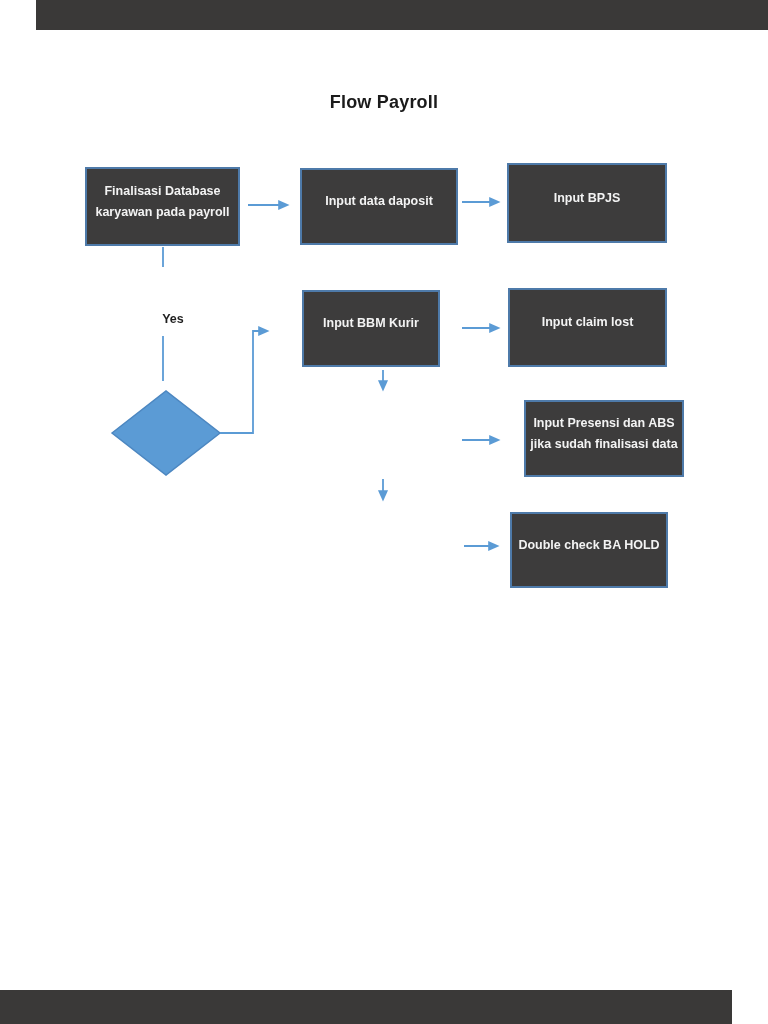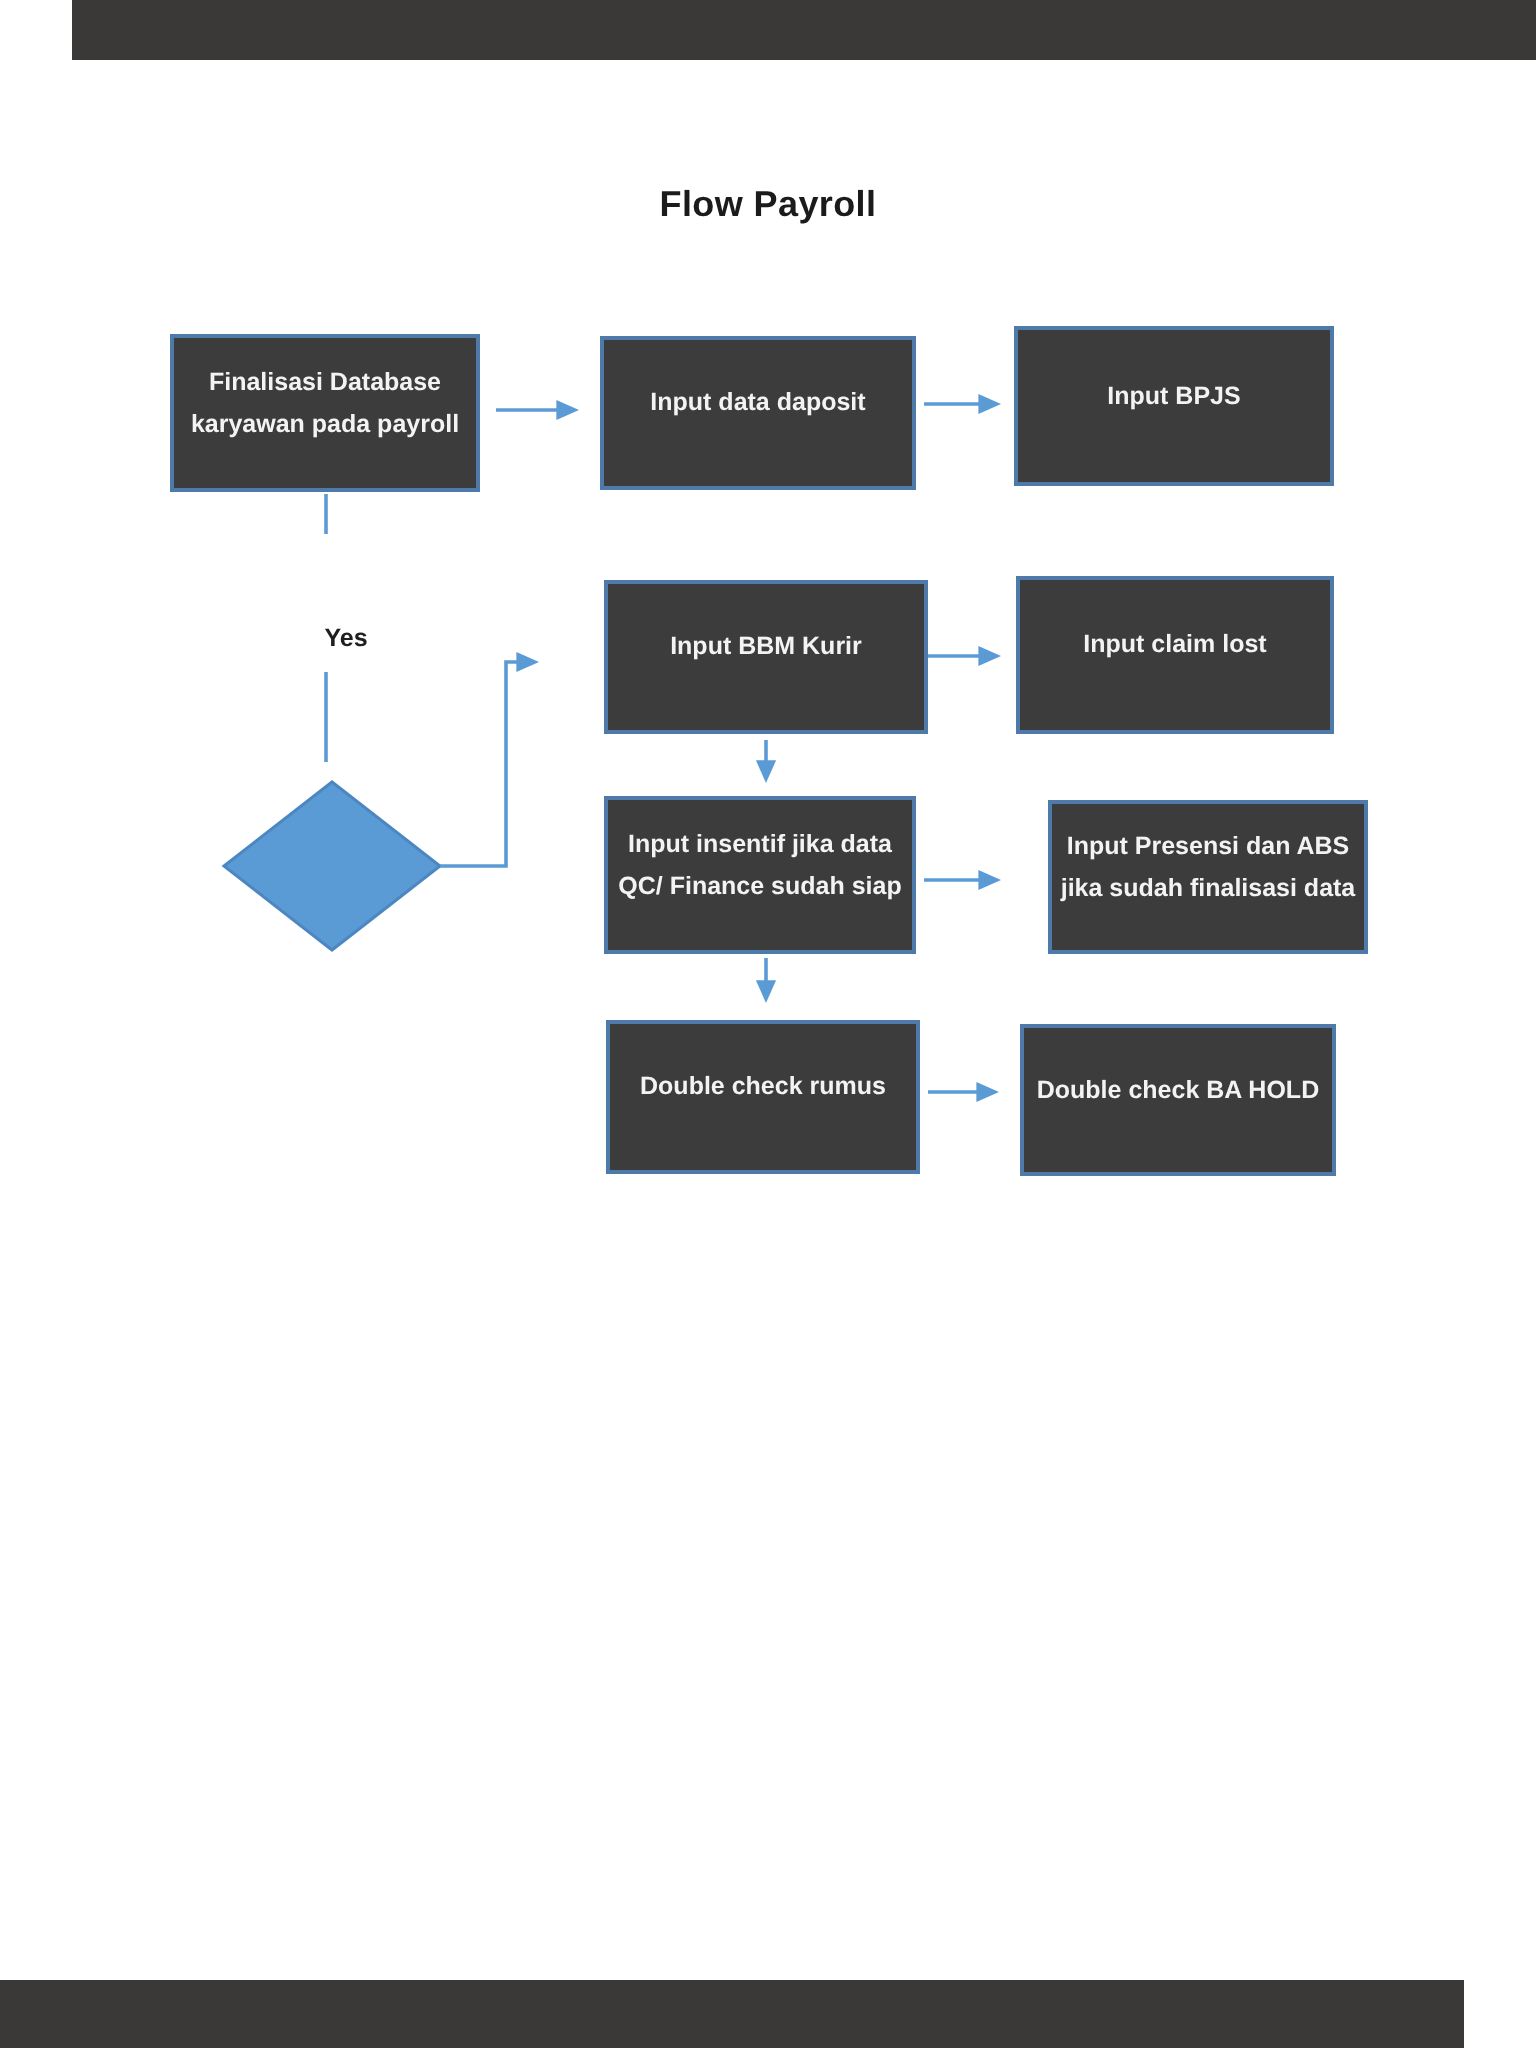--- a/index.html
+++ b/index.html
@@ -48,21 +48,21 @@
     line-height: 21px;
     display: flex;
     align-items: center;
     justify-content: center;
     text-align: center;
     padding: 0 3px 10px 3px;
   }
   .node-finalisasi { left: 85px;  top: 167px; width: 155px; height: 79px; }
   .node-daposit    { left: 300px; top: 168px; width: 158px; height: 77px; }
   .node-bpjs       { left: 507px; top: 163px; width: 160px; height: 80px; }
-  .node-bbm        { left: 302px; top: 290px; width: 162px; height: 77px; }
+  .node-bbm        { left: 302px; top: 290px; width: 138px; height: 77px; }
   .node-claim      { left: 508px; top: 288px; width: 159px; height: 79px; }
   .node-insentif   { left: 302px; top: 398px; width: 156px; height: 79px; }
   .node-presensi   { left: 524px; top: 400px; width: 160px; height: 77px; }
   .node-rumus      { left: 303px; top: 510px; width: 157px; height: 77px; }
   .node-bahold     { left: 510px; top: 512px; width: 158px; height: 76px; }
 
   .yes-label {
     position: absolute;
     left: 148px; top: 312px; width: 50px;
     text-align: center;
@@ -121,28 +121,22 @@
   </div>
   <div class="node node-bpjs">
     <span>Input BPJS</span>
   </div>
   <div class="node node-bbm">
     <span>Input BBM Kurir</span>
   </div>
   <div class="node node-claim">
     <span>Input claim lost</span>
   </div>
-  <div class="node node-insentif">
-    <span>Input insentif jika data QC/ Finance sudah siap</span>
-  </div>
   <div class="node node-presensi">
     <span>Input Presensi dan ABS jika sudah finalisasi data</span>
-  </div>
-  <div class="node node-rumus">
-    <span>Double check rumus</span>
   </div>
   <div class="node node-bahold">
     <span>Double check BA HOLD</span>
   </div>
 
   <div class="yes-label">Yes</div>
 
 
   <div class="letterbox top"></div>
   <div class="letterbox bottom"></div>

